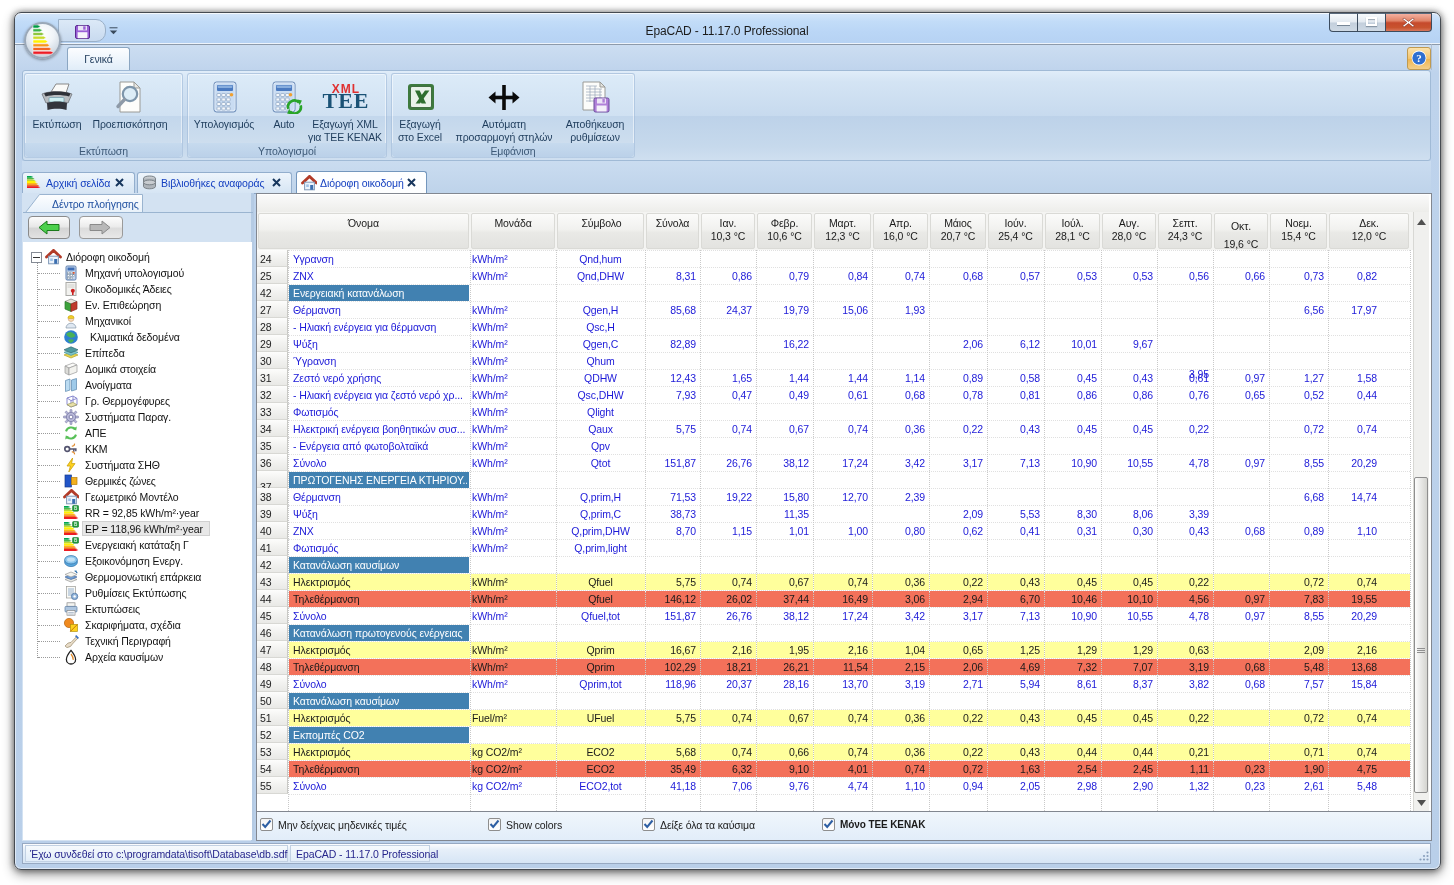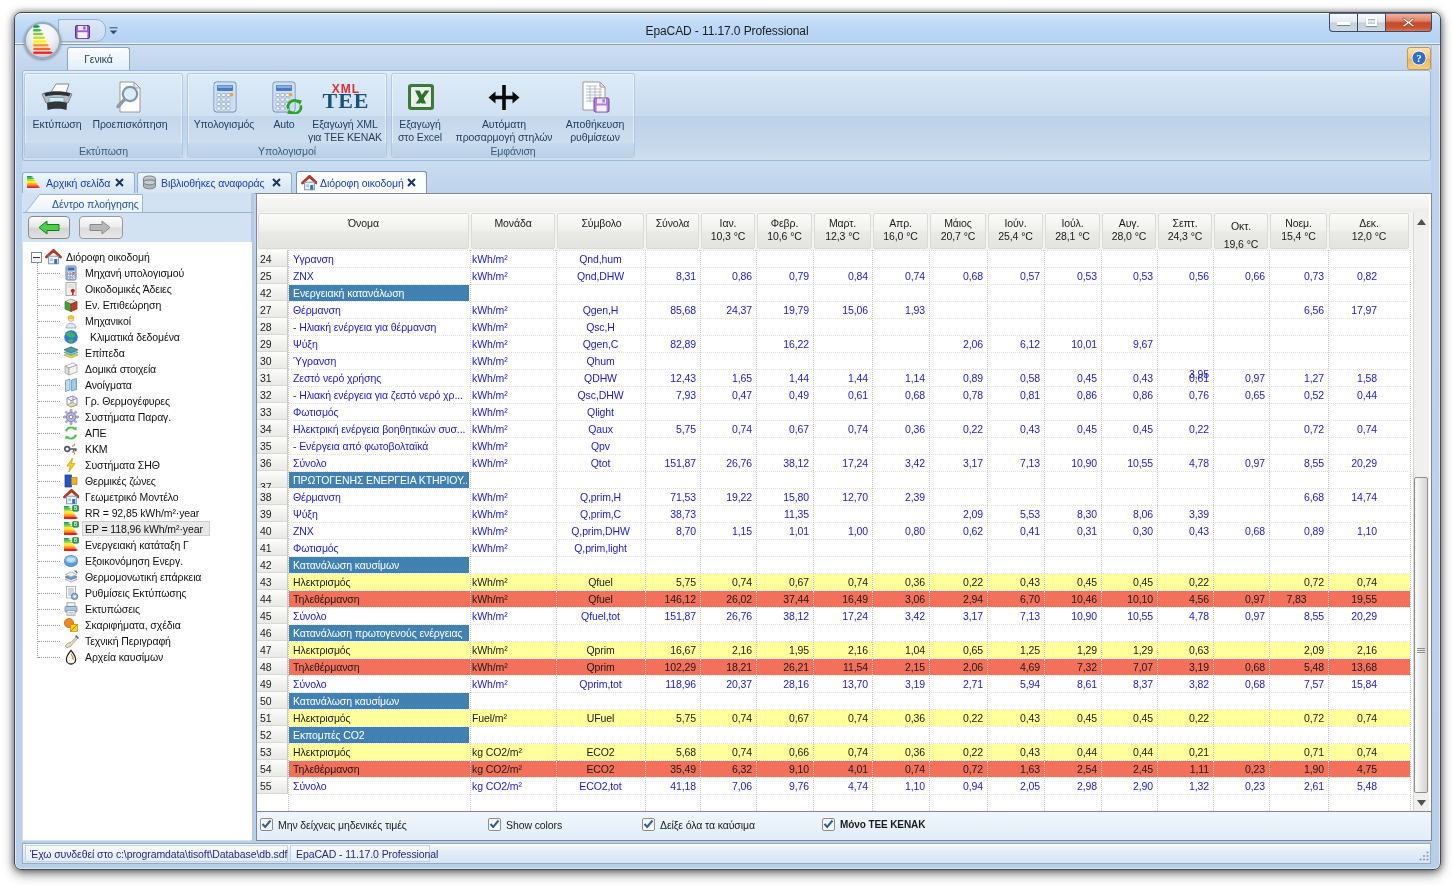--- a/index.html
+++ b/index.html
@@ -729,21 +729,21 @@
 <div class="num" style="left:700px;top:592px;width:52px;color:#1a1a1a;">26,02</div>
 <div class="num" style="left:756px;top:592px;width:53px;color:#1a1a1a;">37,44</div>
 <div class="num" style="left:813px;top:592px;width:55px;color:#1a1a1a;">16,49</div>
 <div class="num" style="left:872px;top:592px;width:53px;color:#1a1a1a;">3,06</div>
 <div class="num" style="left:929px;top:592px;width:54px;color:#1a1a1a;">2,94</div>
 <div class="num" style="left:987px;top:592px;width:53px;color:#1a1a1a;">6,70</div>
 <div class="num" style="left:1044px;top:592px;width:53px;color:#1a1a1a;">10,46</div>
 <div class="num" style="left:1101px;top:592px;width:52px;color:#1a1a1a;">10,10</div>
 <div class="num" style="left:1157px;top:592px;width:52px;color:#1a1a1a;">4,56</div>
 <div class="num" style="left:1213px;top:592px;width:52px;color:#1a1a1a;">0,97</div>
-<div class="num" style="left:1269px;top:592px;width:55px;color:#1a1a1a;text-align:center;">7,83</div>
+<div class="num" style="left:1269px;top:592px;width:55px;color:#1a1a1a;">7,83</div>
 <div class="num" style="left:1328px;top:592px;width:49px;color:#1a1a1a;">19,55</div>
 <div class="rowhdr" style="left:257px;top:607px;width:31px;height:17px;"></div>
 <div class="tx" style="left:260px;top:609px;color:#222;">45</div>
 <div class="tx" style="left:293px;top:609px;width:175px;overflow:hidden;color:#1c19d8;">Σύνολο</div>
 <div class="tx" style="left:472px;top:609px;color:#1c19d8;">kWh/m²</div>
 <div class="tx" style="left:556px;top:609px;width:89px;text-align:center;color:#1c19d8;">Qfuel,tot</div>
 <div class="num" style="left:645px;top:609px;width:51px;color:#1c19d8;">151,87</div>
 <div class="num" style="left:700px;top:609px;width:52px;color:#1c19d8;">26,76</div>
 <div class="num" style="left:756px;top:609px;width:53px;color:#1c19d8;">38,12</div>
 <div class="num" style="left:813px;top:609px;width:55px;color:#1c19d8;">17,24</div>

